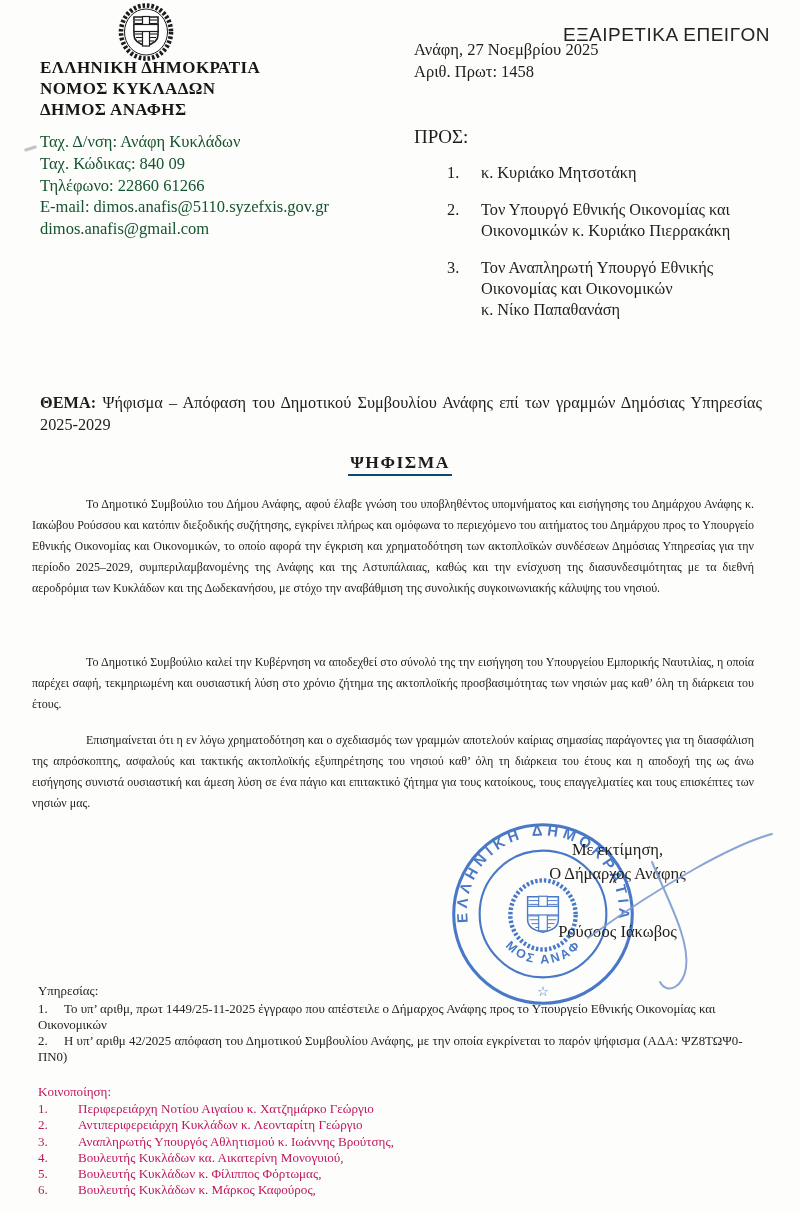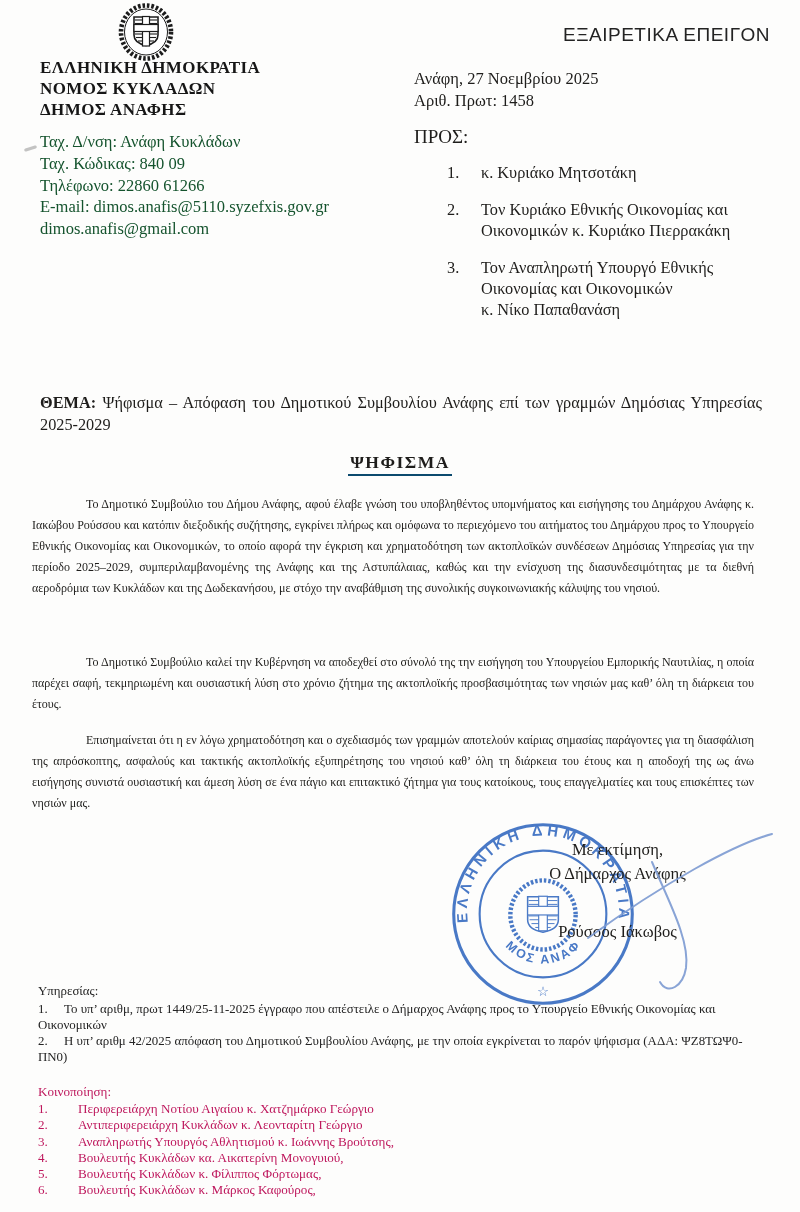--- a/index.html
+++ b/index.html
@@ -14,21 +14,21 @@
   }
   .abs{position:absolute;}
 
   
   .org-block{left:40px;top:57px;font-weight:bold;font-size:17px;line-height:21px;letter-spacing:.4px;color:#161616;}
   .contact-block{left:40px;top:131px;font-size:16.5px;line-height:21.8px;color:#14532d;}
   .scan-mark{left:24px;top:147px;width:13px;height:3px;background:#a9a9a9;transform:rotate(-18deg);border-radius:2px;opacity:.7;}
 
   
   .urgency{left:563px;top:24px;font-family:Liberation Sans, sans-serif;font-size:19px;letter-spacing:.5px;color:#232323;}
-  .meta-block{left:414px;top:68px;font-size:16.5px;line-height:21.5px;}
+  .meta-block{left:414px;top:39px;font-size:16.5px;line-height:21.5px;}
   .pros-label{left:414px;top:126px;font-size:19px;}
   .recipients{left:447px;top:162px;width:300px;font-size:16.3px;line-height:21px;}
   .recipient{display:flex;margin-bottom:16px;}
   .recipient .num{width:34px;flex:0 0 34px;}
 
   
   .subject{left:40px;top:392px;width:722px;font-size:16.3px;line-height:22px;text-align:justify;}
   .subject .lbl{font-weight:bold;}
   .doc-title{left:0;top:452px;width:800px;text-align:center;}
   .doc-title span{display:inline-block;font-weight:bold;font-size:17.5px;letter-spacing:1.5px;border-bottom:2px solid #0c4a6e;padding:0 2px 1px 2px;}
@@ -105,21 +105,21 @@
   <div class="abs recipients">
     <div class="recipient">
       <span class="num">1.</span>
       <span>
         <div>κ. Κυριάκο Μητσοτάκη</div>
       </span>
     </div>
     <div class="recipient">
       <span class="num">2.</span>
       <span>
-        <div>Τον Κυριάκο Εθνικής Οικονομίας και</div>
+        <div>Τον Υπουργό Εθνικής Οικονομίας και</div>
         <div>Οικονομικών κ. Κυριάκο Πιερρακάκη</div>
       </span>
     </div>
     <div class="recipient">
       <span class="num">3.</span>
       <span>
         <div>Τον Αναπληρωτή Υπουργό Εθνικής</div>
         <div>Οικονομίας και Οικονομικών</div>
         <div>κ. Νίκο Παπαθανάση</div>
       </span>

